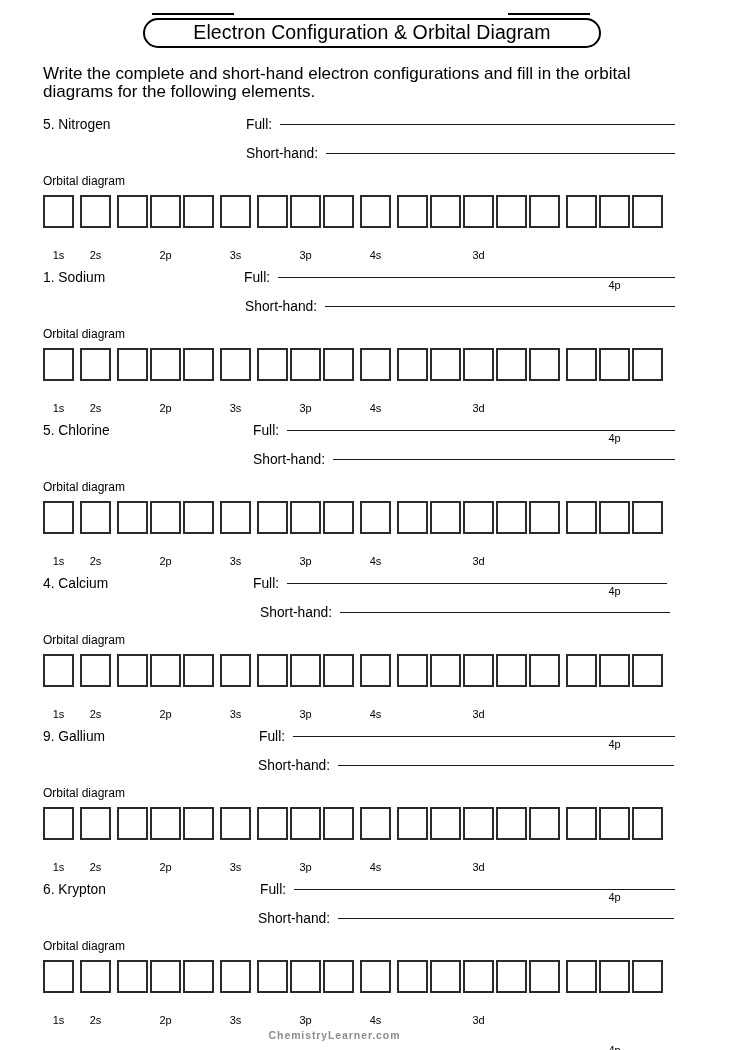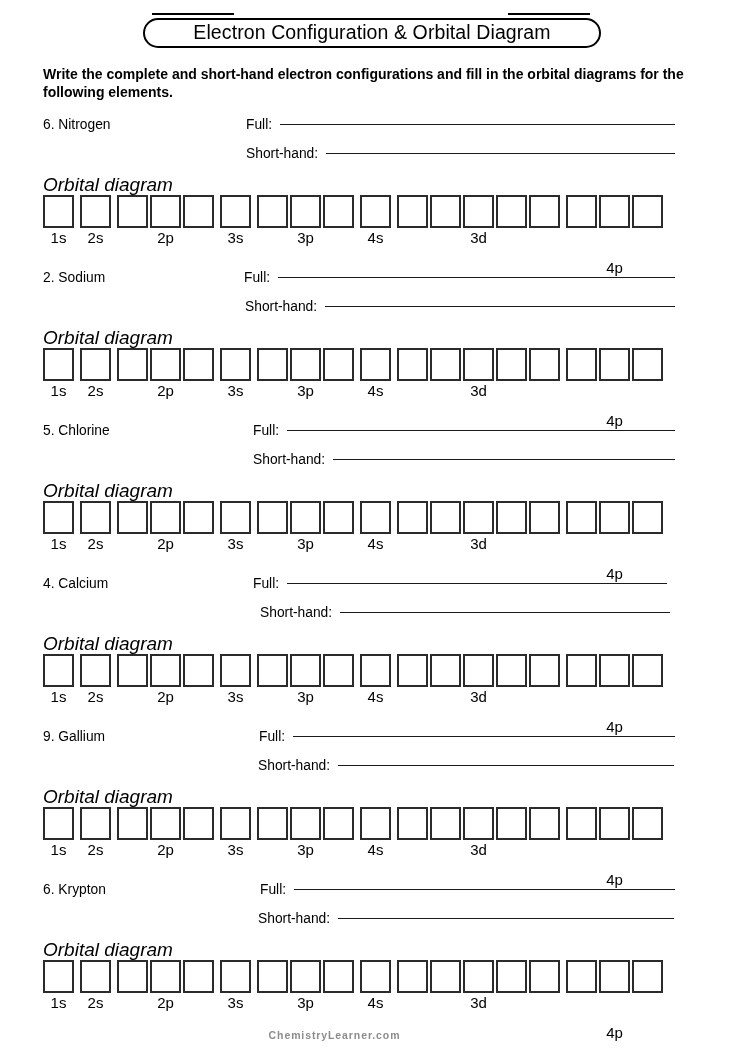--- a/index.html
+++ b/index.html
@@ -49,23 +49,22 @@
   }
   .title-tick.left  { left: 152px;  width: 82px; }
   .title-tick.right { left: 508px;  width: 82px; }
 
   
   .instructions {
     position: absolute;
     left: 43px;
     top: 65px;
     width: 660px;
-    font-size: 14px;
+    font-size: 17px;
     line-height: 18px;
-    font-weight: bold;
   }
 
   
   .questions {
     position: absolute;
     left: 0;
     top: 104px;
     width: 742px;
   }
   .question {
@@ -96,22 +95,21 @@
     position: relative;
     top: -4px;
   }
   .row-full { top: 13px; }
   .row-short { top: 42px; }
 
   .od-label {
     position: absolute;
     left: 43px;
     top: 70px;
-    font-size: 19px;
-    font-style: italic;
+    font-size: 12px;
   }
   .od-row {
     position: absolute;
     left: 43px;
     top: 91px;
     display: flex;
     align-items: flex-start;
   }
   .od-group {
     display: flex;
@@ -126,22 +124,22 @@
   .od-box {
     width: 31px;
     height: 33px;
     border: 2px solid #2b2b2b;
     box-sizing: border-box;
     margin-right: 2px;
     background: #fff;
   }
   .od-boxes .od-box:last-child { margin-right: 0; }
   .od-sub {
-    font-size: 15px;
-    margin-top: 3px;
+    font-size: 11px;
+    margin-top: 20px;
     line-height: 14px;
   }
 
   
   .footer {
     position: absolute;
     left: 0;
     top: 1029px;
     width: 669px;
     text-align: center;
@@ -159,21 +157,21 @@
   <div class="title-tick right"></div>
   <div class="title-box">
     <span class="title-text">Electron Configuration &amp; Orbital Diagram</span>
   </div>
 </div>
 
 <div class="instructions">Write the complete and short-hand electron configurations and fill in the orbital diagrams for the following elements.</div>
 
 <div class="questions" id="questions-container">
     <div class="question">
-      <div class="q-name">6. Nitrogen</div>
+      <div class="q-name">5. Nitrogen</div>
       <div class="blank-row row-full" style="left: 246px;">
         <span class="lbl">Full:</span>
         <span class="rule" style="width: 395px; margin-left: 8px;"></span>
       </div>
       <div class="blank-row row-short" style="left: 246px;">
         <span class="lbl">Short-hand:</span>
         <span class="rule" style="width: 349px; margin-left: 8px;"></span>
       </div>
       <div class="od-label">Orbital diagram</div>
       <div class="od-row">
@@ -231,21 +229,21 @@
           <div class="od-boxes">
             <div class="od-box"></div>
             <div class="od-box"></div>
             <div class="od-box"></div>
           </div>
           <div class="od-sub">4p</div>
         </div>
       </div>
     </div>
     <div class="question">
-      <div class="q-name">2. Sodium</div>
+      <div class="q-name">1. Sodium</div>
       <div class="blank-row row-full" style="left: 244px;">
         <span class="lbl">Full:</span>
         <span class="rule" style="width: 397px; margin-left: 8px;"></span>
       </div>
       <div class="blank-row row-short" style="left: 245px;">
         <span class="lbl">Short-hand:</span>
         <span class="rule" style="width: 350px; margin-left: 8px;"></span>
       </div>
       <div class="od-label">Orbital diagram</div>
       <div class="od-row">

